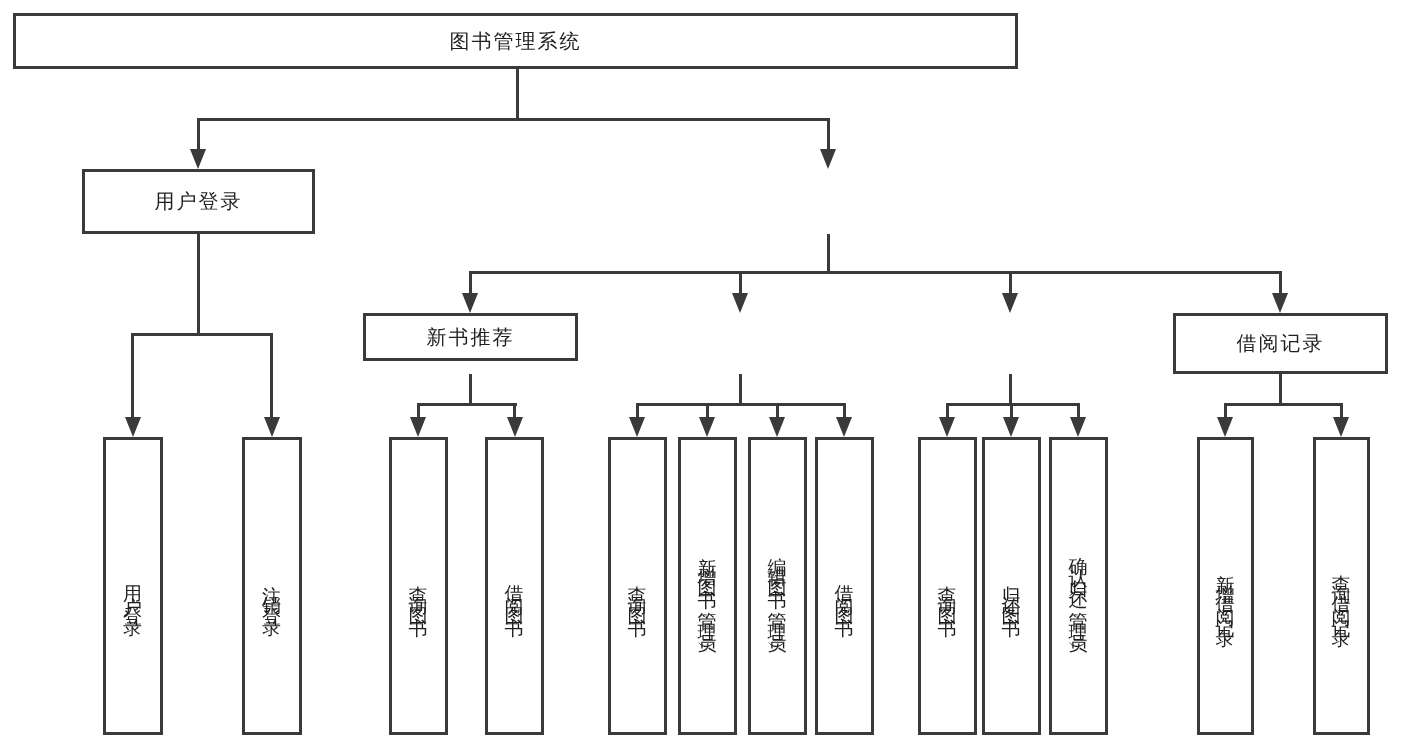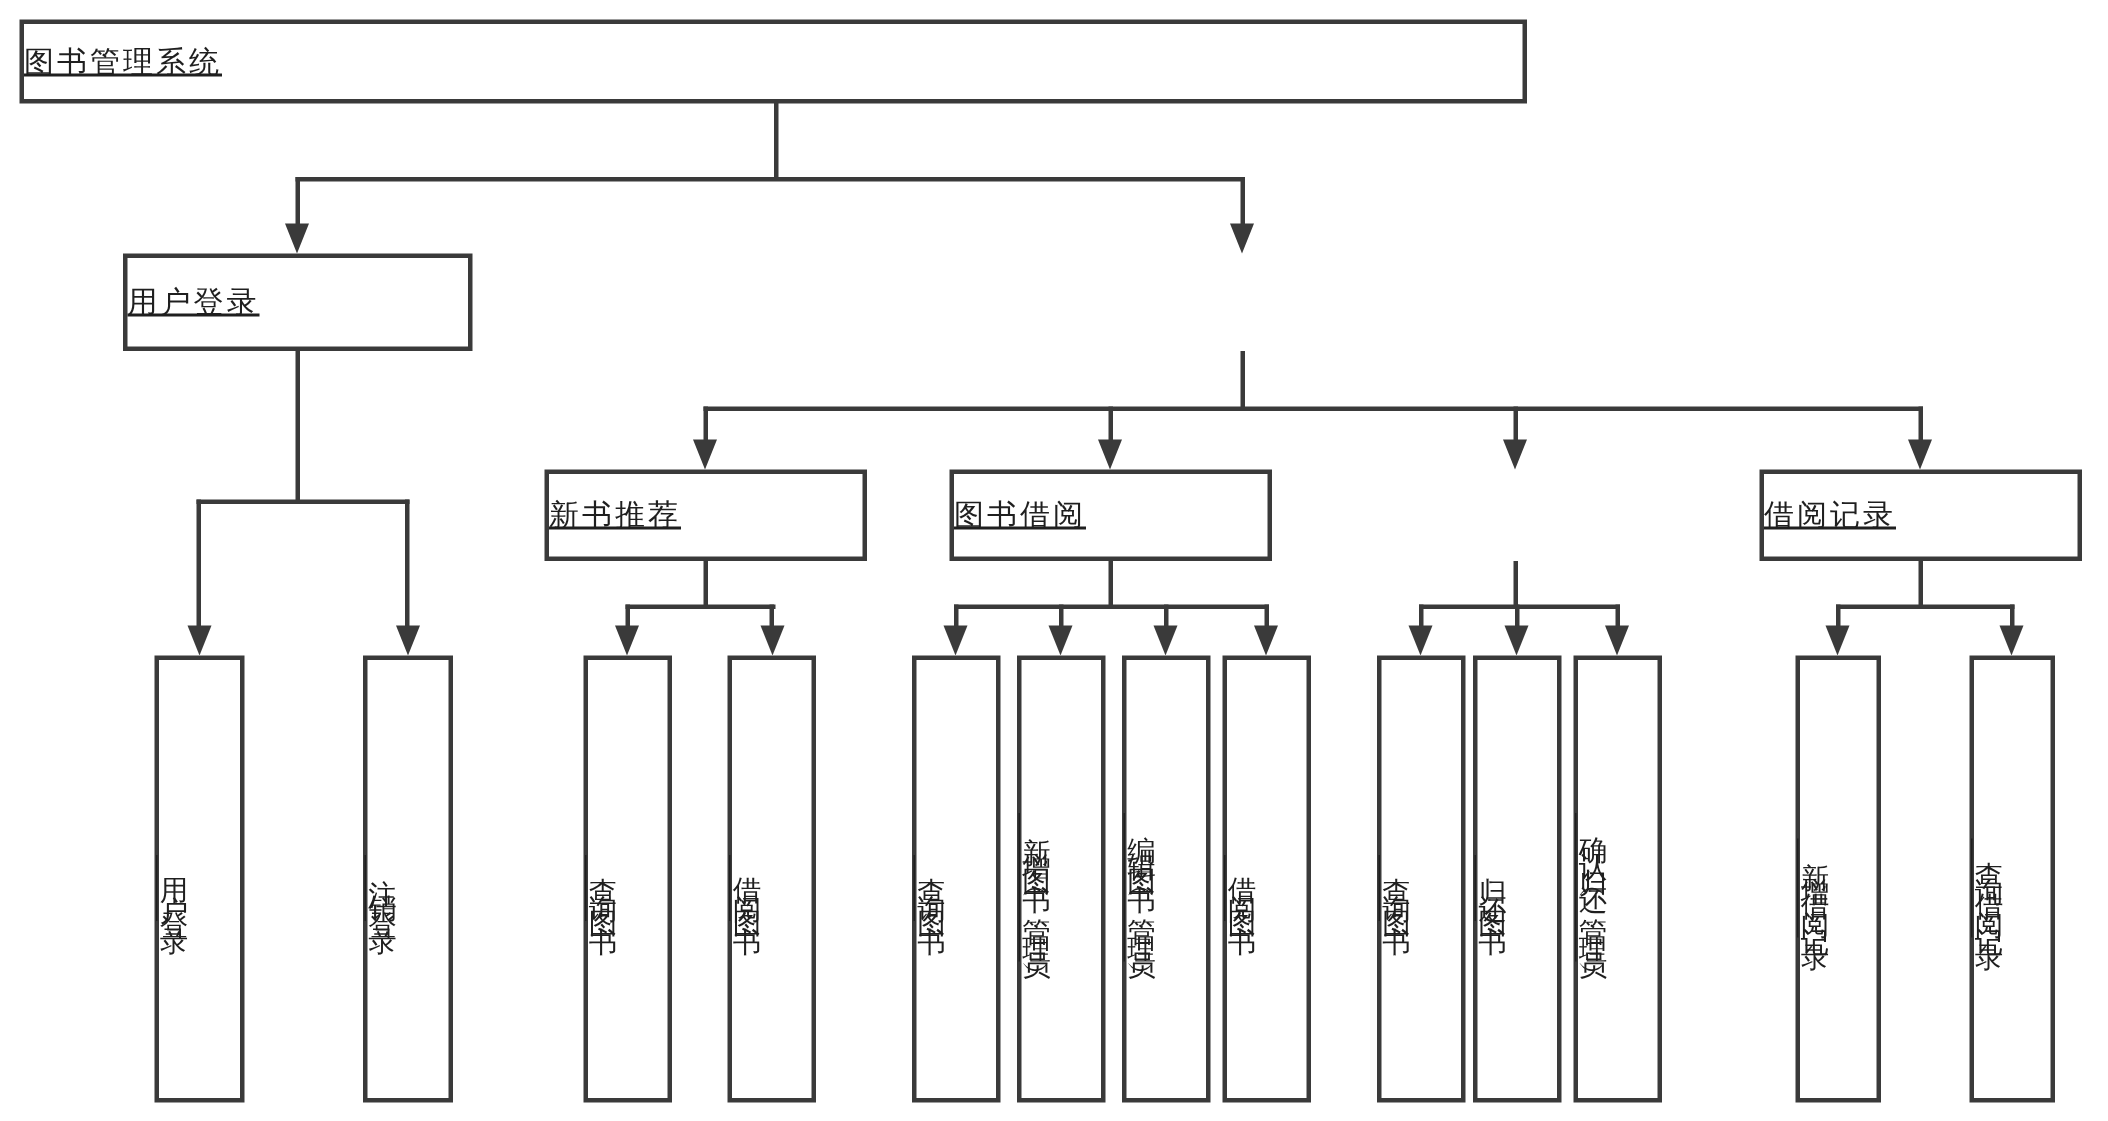--- a/index.html
+++ b/index.html
@@ -12,22 +12,21 @@
   html, body { width: 1405px; height: 747px; background: var(--background); overflow: hidden; }
   body { font-family: "Liberation Sans", "DejaVu Sans", sans-serif; color: var(--text); }
   .canvas { position: relative; width: 1405px; height: 747px; background: var(--background); }
 
   .box {
     position: absolute;
     border: 3px solid var(--line);
     background: var(--background);
     display: flex;
     align-items: center;
-    justify-content: flex-start;
-    text-decoration: underline;
+    justify-content: center;
   }
   .hbox span { font-size: 20px; letter-spacing: 2px; color: var(--text); white-space: nowrap; }
   .vbox .vtext {
     writing-mode: vertical-rl;
     text-orientation: mixed;
     font-size: 19px;
     letter-spacing: 11px;
     line-height: 1;
     color: var(--text);
     padding-top: 11px; 
@@ -88,25 +87,22 @@
     <div class="line" style="left:469px; top:271px; width:3px; height:24px;"></div>
     <div class="arrow" style="left:462px; top:293px;"></div>
     <div class="line" style="left:739px; top:271px; width:3px; height:24px;"></div>
     <div class="arrow" style="left:732px; top:293px;"></div>
     <div class="line" style="left:1009px; top:271px; width:3px; height:24px;"></div>
     <div class="arrow" style="left:1002px; top:293px;"></div>
     <div class="line" style="left:1279px; top:271px; width:3px; height:24px;"></div>
     <div class="arrow" style="left:1272px; top:293px;"></div>
   </div>
 
-  <div class="box hbox" style="left:363px; top:313px; width:215px; height:61px;">
+  <div class="box hbox" style="left:363px; top:313px; width:215px; height:48px;">
     <span>新书推荐</span>
-  </div>
-  <div class="box hbox" style="left:633px; top:313px; width:215px; height:61px;">
-    <span>图书借阅</span>
   </div>
   <div class="box hbox" style="left:1173px; top:313px; width:215px; height:61px;">
     <span>借阅记录</span>
   </div>
 
   <div>
     <div class="line" style="left:469px; top:374px; width:3px; height:32px;"></div>
     <div class="line" style="left:417px; top:403px; width:100px; height:3px;"></div>
     <div class="line" style="left:417px; top:403px; width:3px; height:15px;"></div>
     <div class="arrow" style="left:410px; top:417px;"></div>

